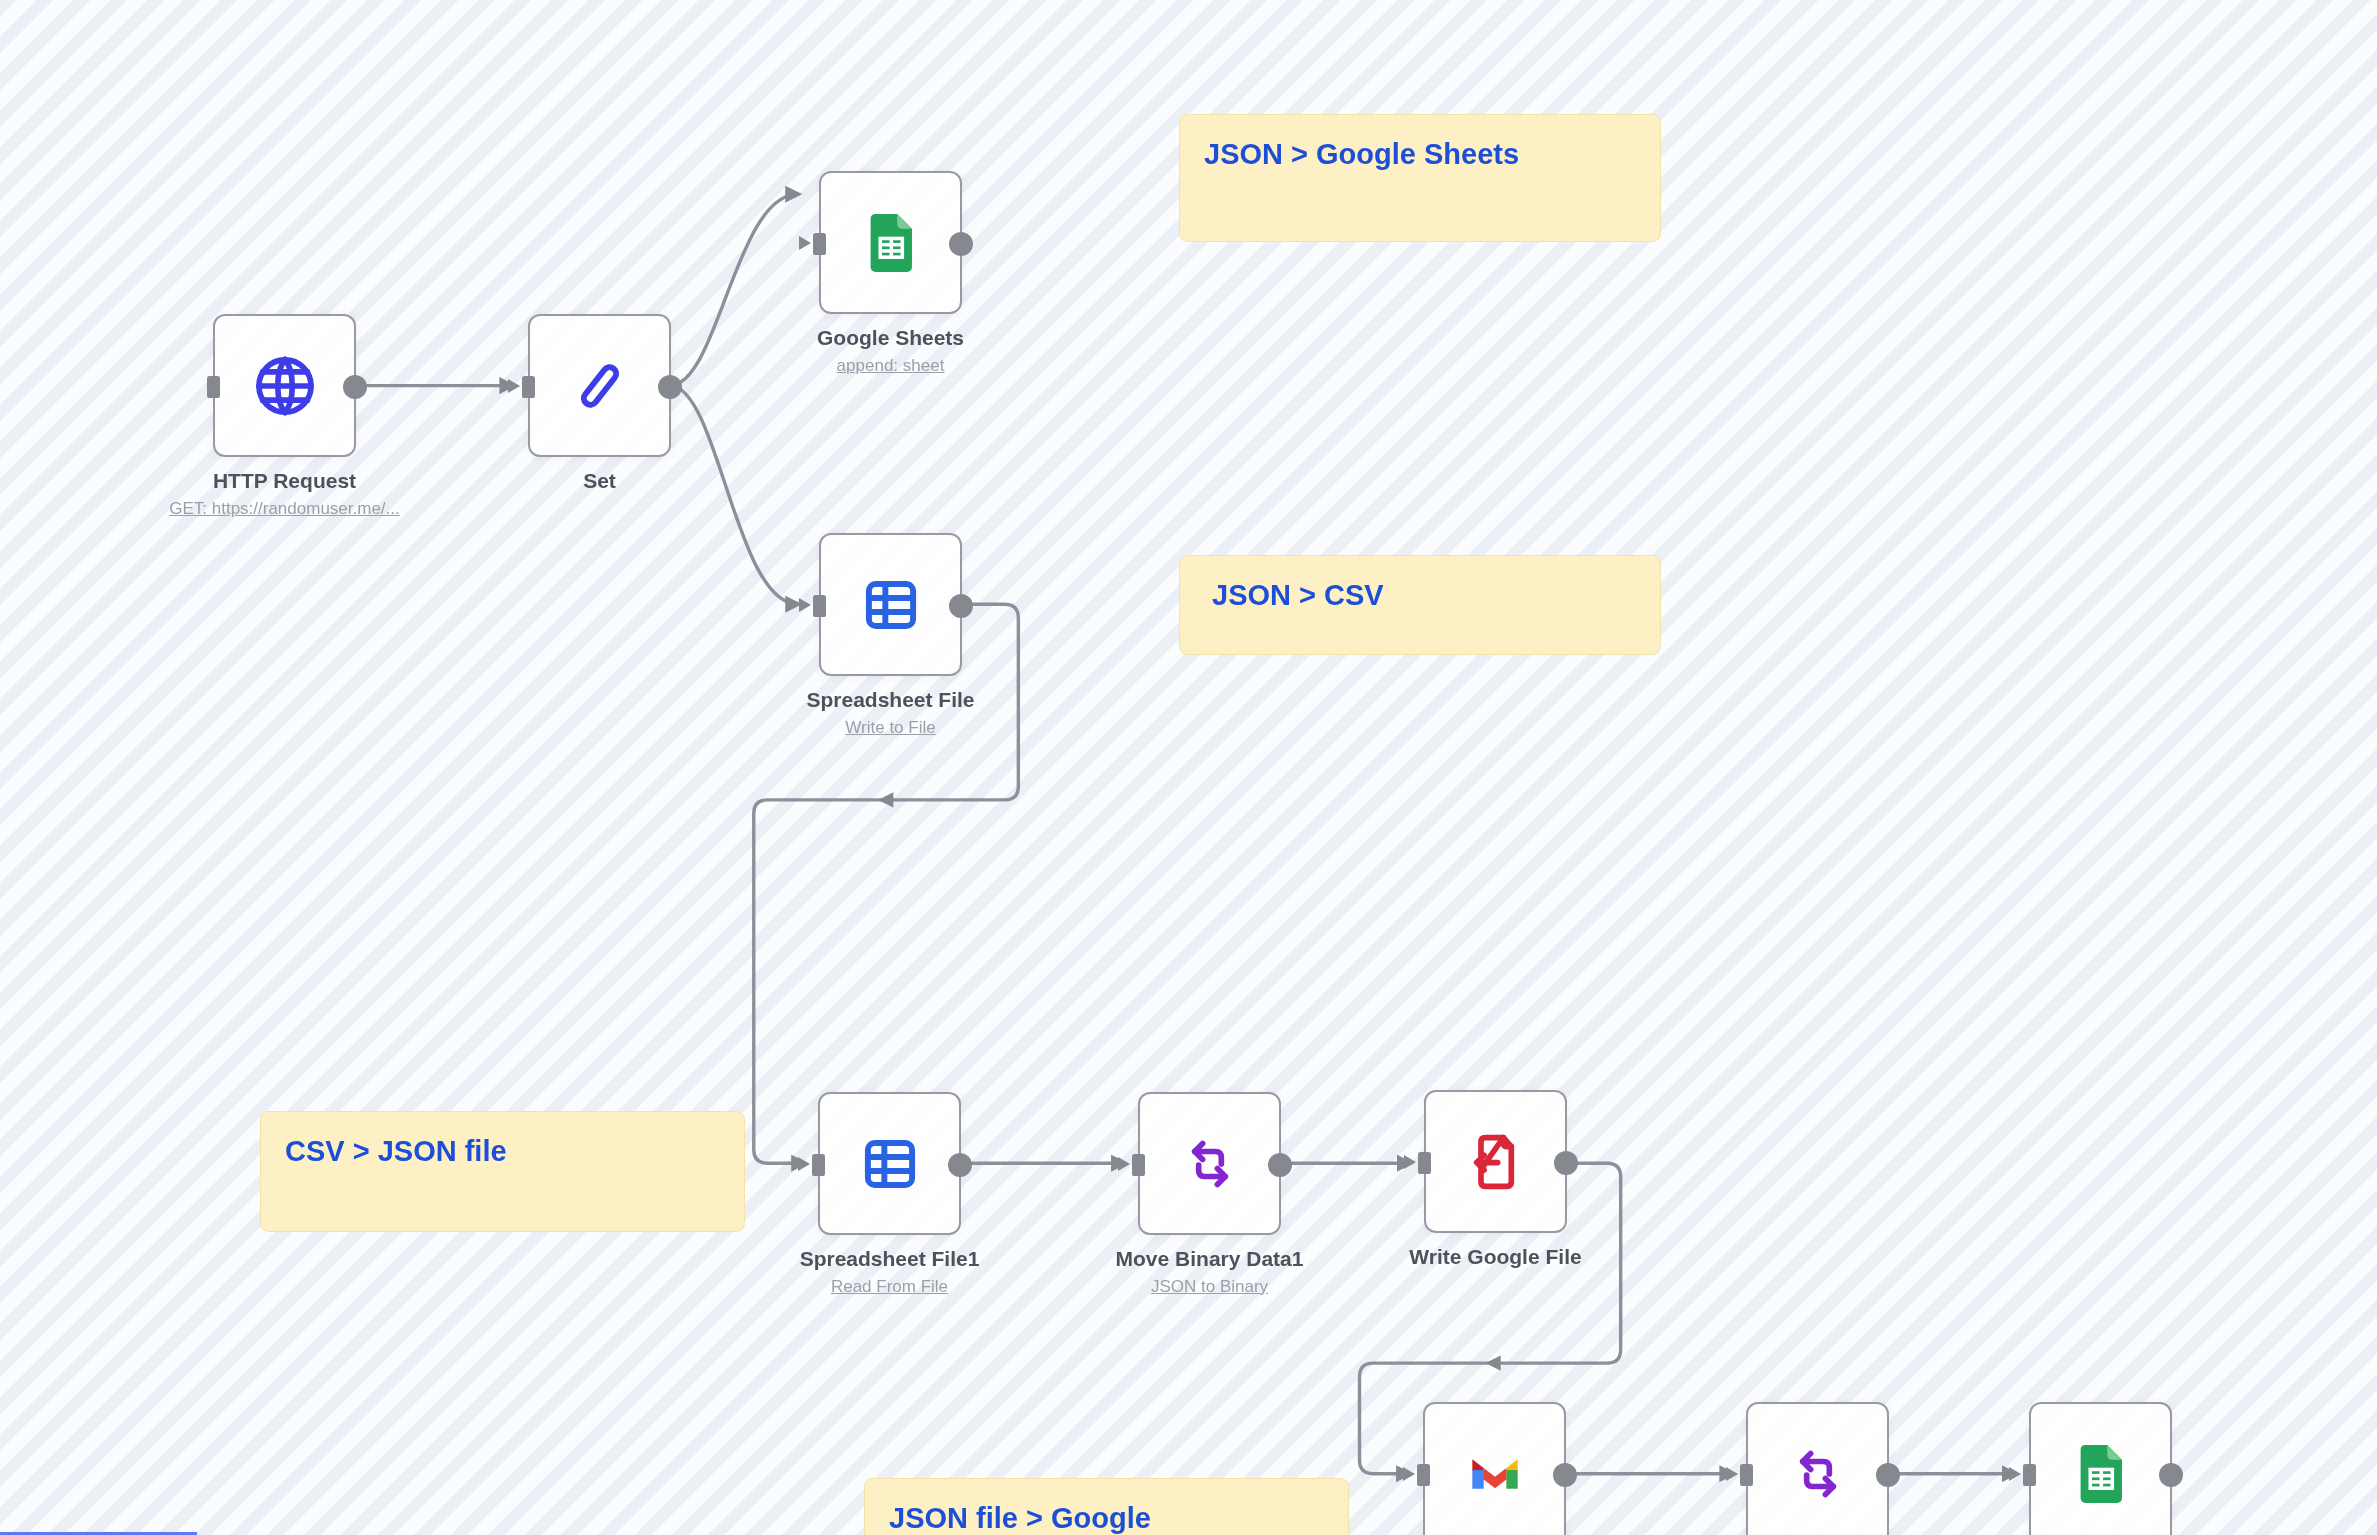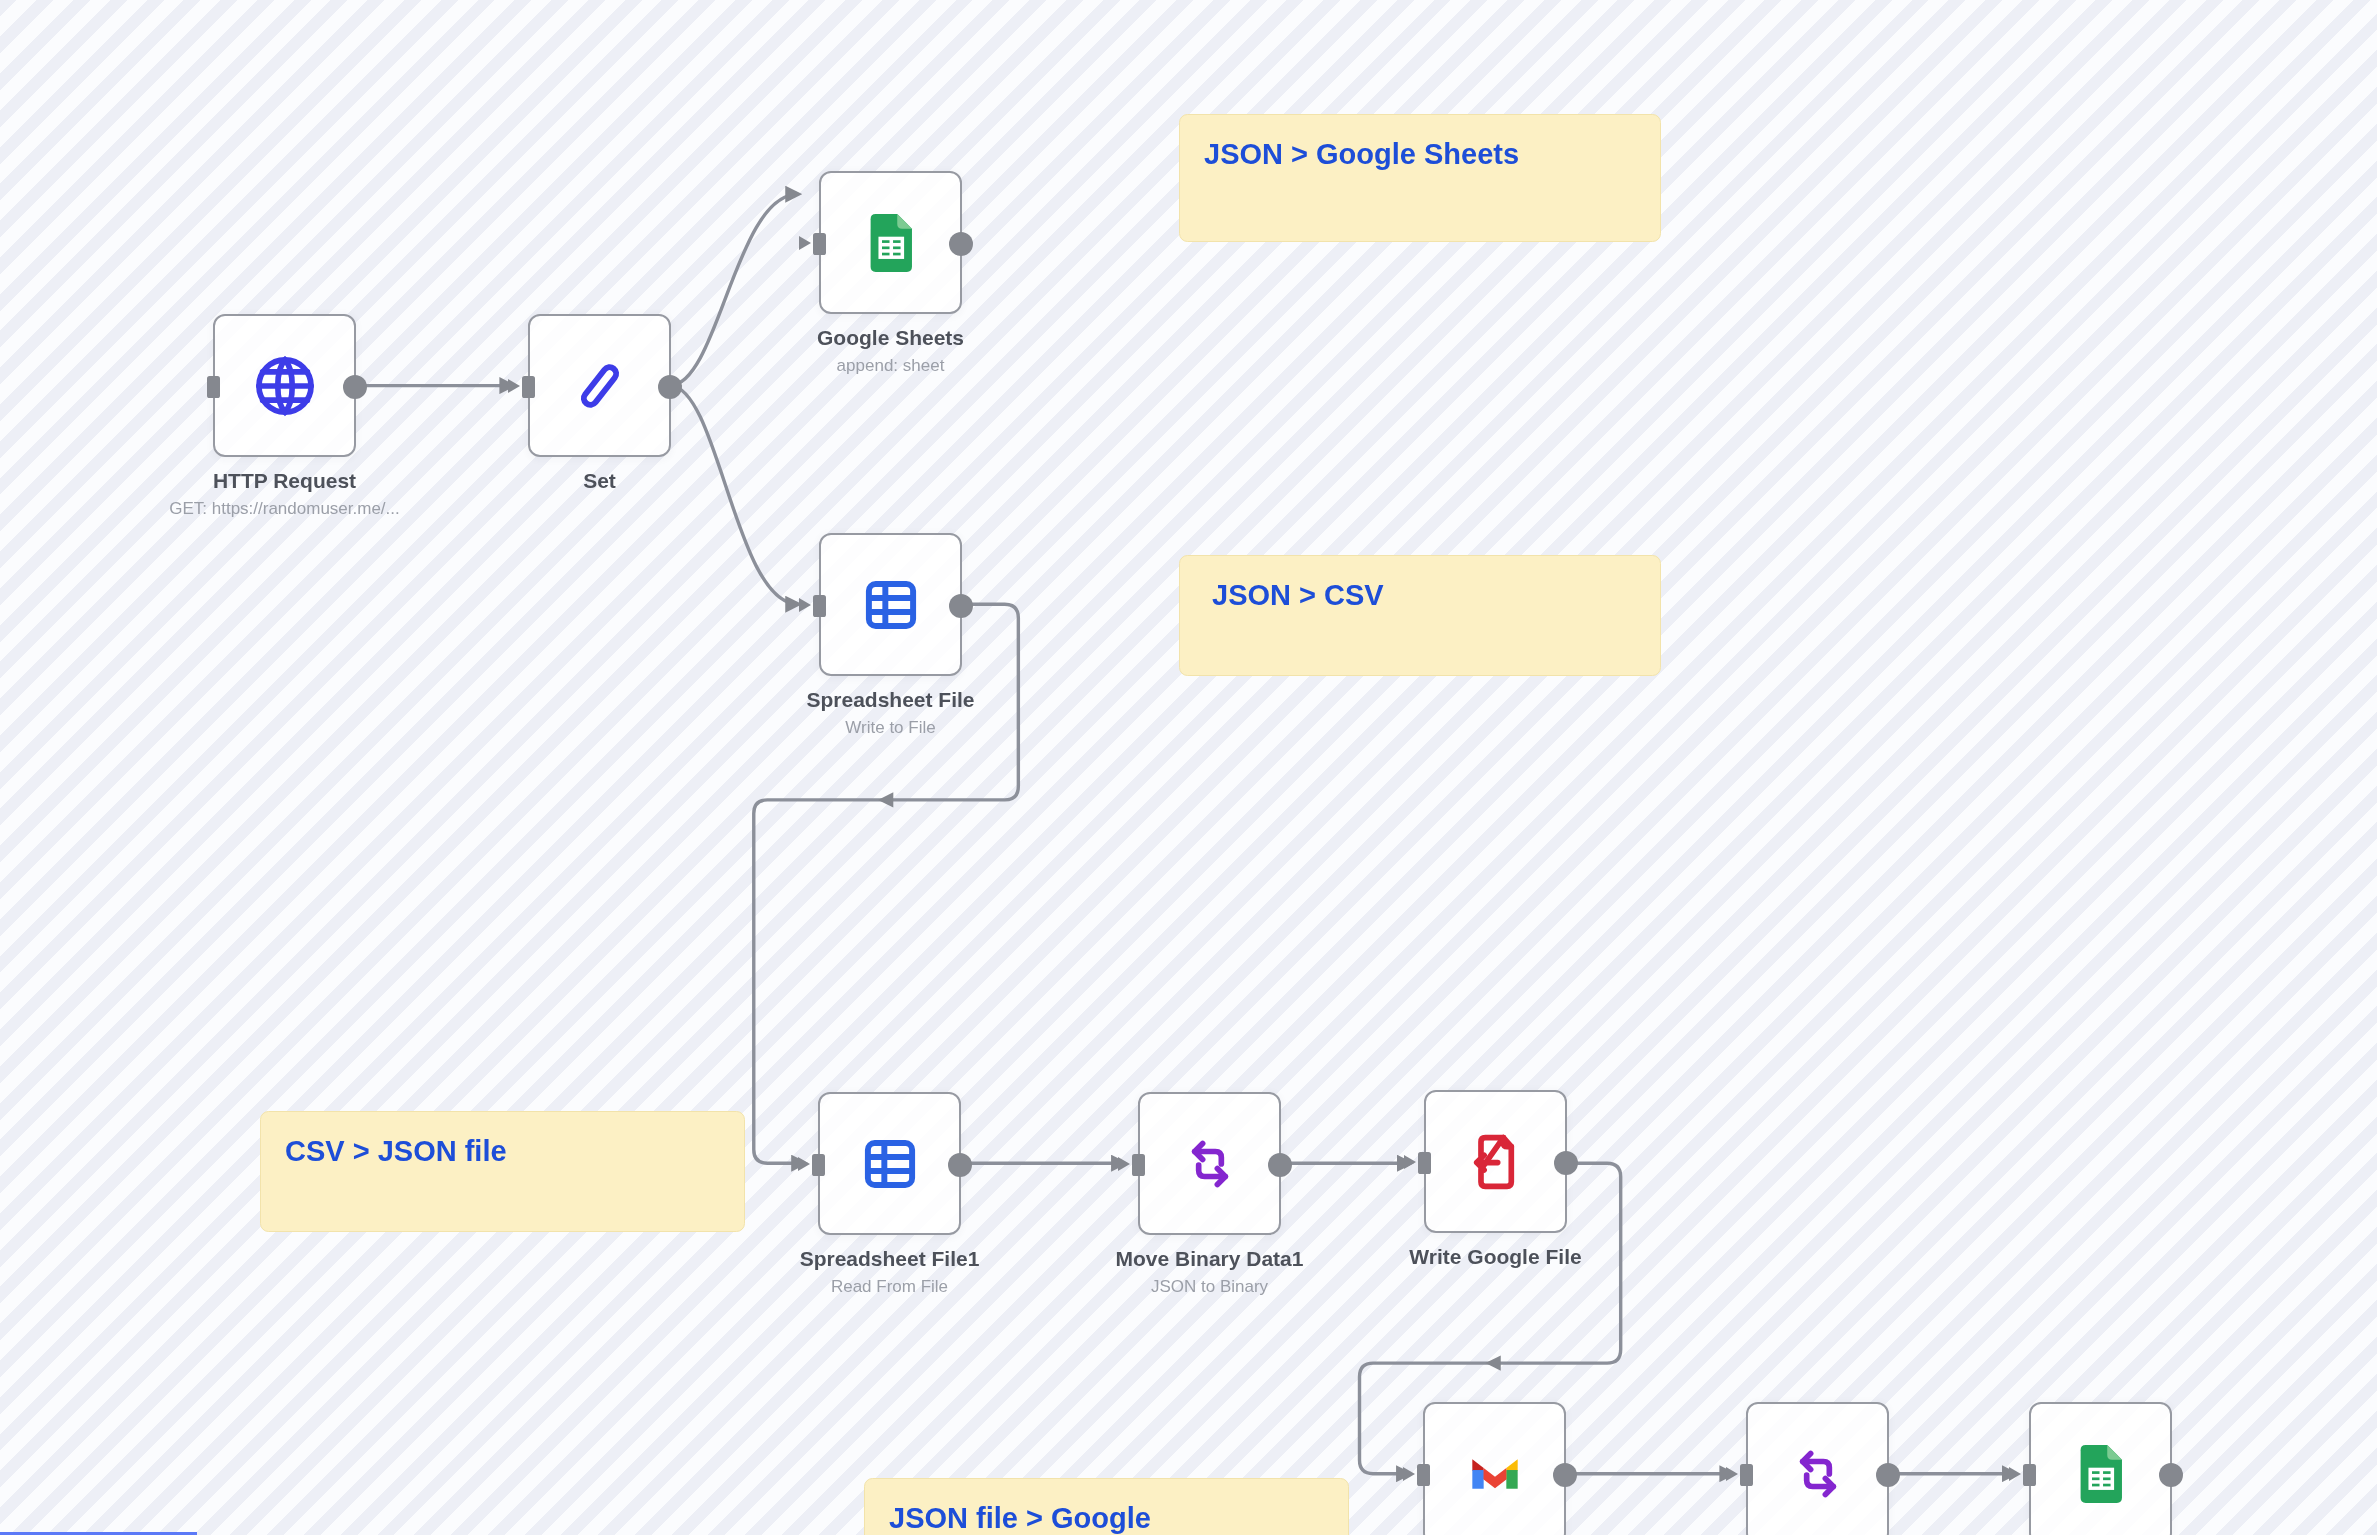--- a/index.html
+++ b/index.html
@@ -52,21 +52,21 @@
     border-left:12px solid #85888f;
   }
   .node-caption{
     position:absolute;top:153px;left:50%;transform:translateX(-50%);
     width:442px;text-align:center;pointer-events:none;
   }
   .node-label{
     font-size:21px;font-weight:600;color:#4d515a;white-space:nowrap;
   }
   .node-subtitle{
-    margin-top:6px;font-size:17px;color:#9b9fa8;white-space:nowrap;
+    margin-top:6px;font-size:17px;color:#9b9fa8;white-space:nowrap;text-decoration:underline;
   }
   .edge-strip{
     position:absolute;left:0;top:1532px;width:197px;height:4.3px;
     background:#5b79f7;z-index:5;
   }
 </style>
 </head>
 <body>
 
 <div class="canvas">
@@ -87,21 +87,21 @@
     <path class="wire" d="M 1841 1367 L 1889 1367 Q 1905 1367 1905 1383 L 1905 1586 Q 1905 1602 1889 1602 L 1614 1602 Q 1598 1602 1598 1618 L 1598 1716 Q 1598 1732 1614 1732 L 1656 1732" marker-end="url(#arr)"></path>
     <polygon points="1746,1602 1764,1593 1764,1611" fill="#85888f"></polygon>
     <path class="wire" d="M 1840 1732 L 2036 1732" marker-end="url(#arr)"></path>
     <path class="wire" d="M 2220 1732 L 2368 1732" marker-end="url(#arr)"></path>
   </svg>
 
   <div class="edge-strip"></div>
 <div class="sticky" style="left: 1179px; top: 114px; width: 482px; height: 128px;">
     <h2>JSON &gt; Google Sheets</h2>
   </div>
-    <div class="sticky" style="left: 1179px; top: 555px; width: 482px; height: 121px; padding-left: 32px;">
+    <div class="sticky" style="left: 1179px; top: 555px; width: 482px; height: 100px; padding-left: 32px;">
     <h2>JSON &gt; CSV</h2>
   </div>
     <div class="sticky" style="left: 260px; top: 1111px; width: 485px; height: 121px;">
     <h2>CSV &gt; JSON file</h2>
   </div>
     <div class="sticky" style="left: 864px; top: 1478px; width: 485px; height: 119px;">
     <h2>JSON file &gt; Google</h2>
   </div>
     <div class="node" style="left: 528px; top: 314px;">
     <span class="port-in-arrow"></span>

